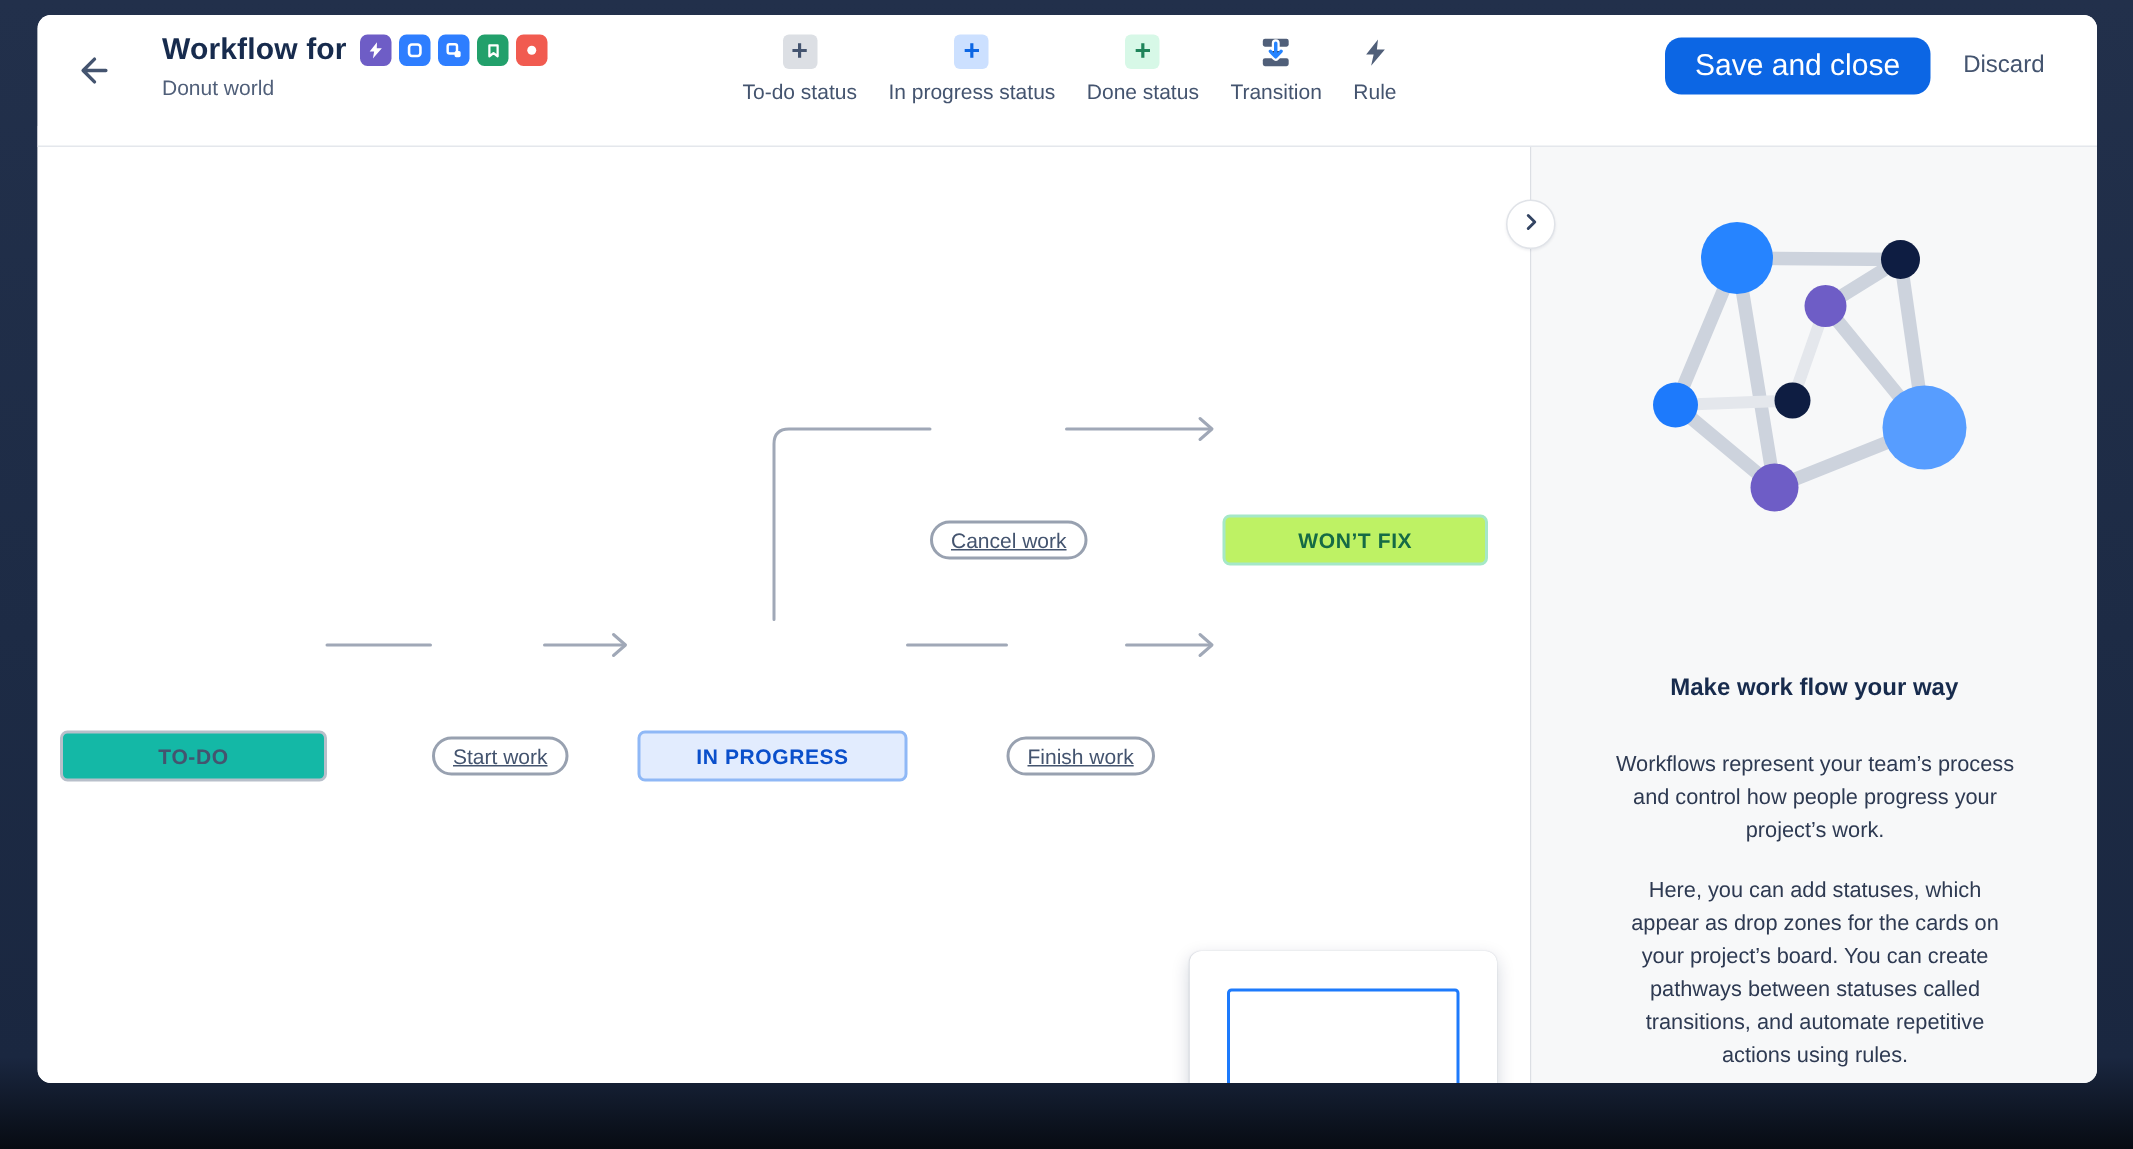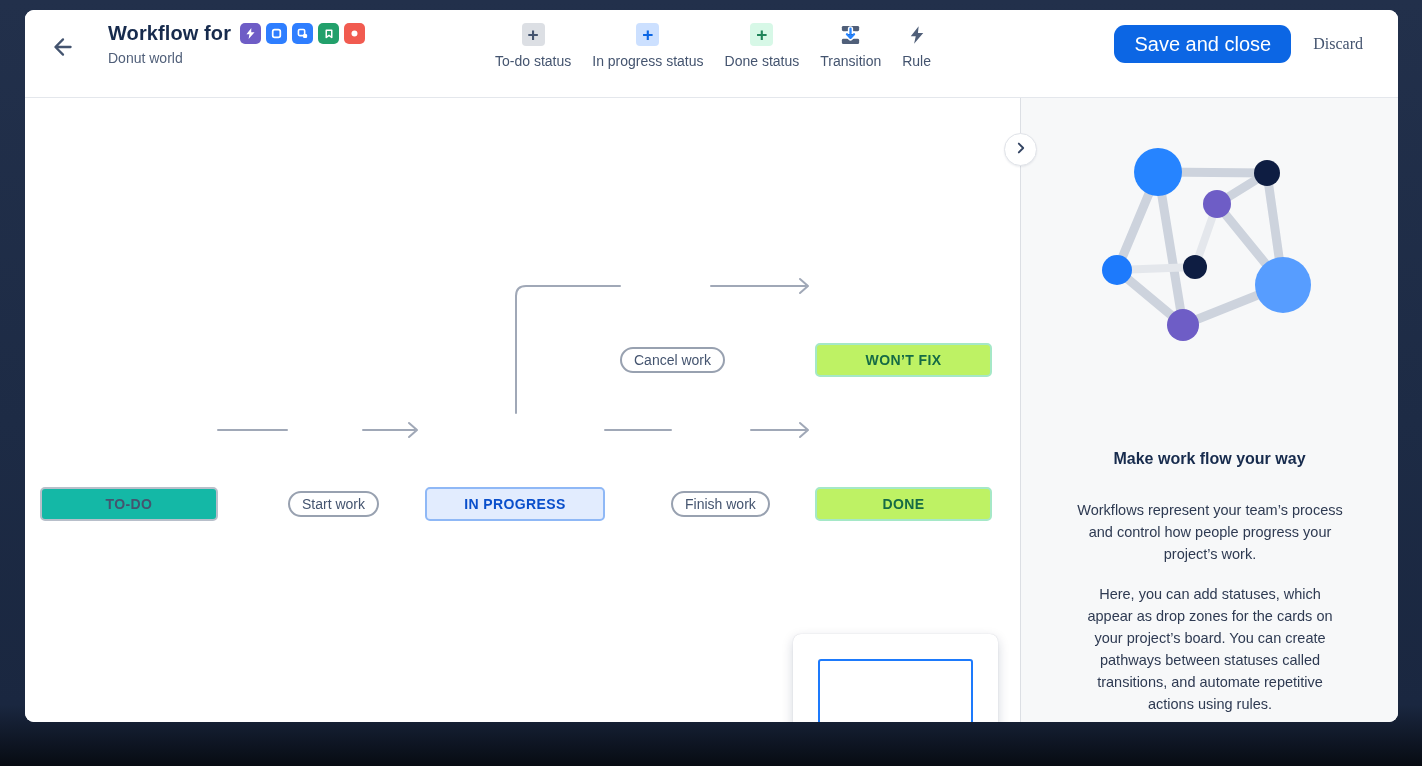--- a/index.html
+++ b/index.html
@@ -51,38 +51,38 @@
   .tool-label { font-size: 14px; color: #44546F; white-space: nowrap; }
   .header-actions { position: absolute; right: 13px; top: 15px; display: flex; align-items: center; }
   .save-btn {
     height: 38px; padding: 0 20px; background: #0C66E4; color: #FFFFFF;
     border: none; border-radius: 11px; font-size: 20px; font-weight: 500;
     font-family: "Liberation Sans", sans-serif; cursor: pointer;
   }
   .discard-btn {
     height: 38px; padding: 0 22px; background: transparent; color: #44546F;
     border: none; border-radius: 3px; font-size: 16px; font-weight: 500;
-    font-family: Liberation Serif, serif; cursor: pointer;
+    font-family: Liberation Sans, sans-serif; cursor: pointer;
   }
   
   .canvas { position: absolute; left: 0; top: 74px; width: 995px; height: 638px; background: #FFFFFF; }
   .connectors { position: absolute; left: 0; top: 0; }
   .status-box {
     position: absolute; height: 34px; border-radius: 5px;
     display: flex; align-items: center; justify-content: center;
     font-size: 14px; font-weight: 700; letter-spacing: 0.4px; cursor: pointer;
   }
   .status-todo { background: #14b8a6; border: 2px solid #B8BFCA; color: #44546F; }
   .status-inprogress { background: #E2ECFE; border: 2px solid #8FB8F6; color: #0A4FCB; }
   .status-done { background: #bef264; border: 2px solid #A5E8C7; color: #156B45; }
   .transition-pill {
     position: absolute; height: 26px; padding: 0 12px; background: #FFFFFF;
     border: 2px solid #98A1B0; border-radius: 14px;
     display: flex; align-items: center; justify-content: center;
-    font-size: 14px; color: #44546F; white-space: nowrap; cursor: pointer;
+    font-size: 14px; color: #44546F; white-space: nowrap; cursor: pointer; text-decoration: underline;
   }
   
   .minimap {
     position: absolute; left: 768px; top: 550px; width: 205px; height: 168px;
     background: #FFFFFF; border-radius: 8px;
     box-shadow: 0 4px 12px rgba(9,30,66,0.18), 0 0 1px rgba(9,30,66,0.2);
     z-index: 6; overflow: hidden;
   }
   .minimap-viewport {
     position: absolute; left: 25px; top: 25px; width: 155px; height: 70px;
@@ -208,21 +208,20 @@
       <path d="M726 346 H781" stroke="#A0A8B7" stroke-width="2" fill="none" stroke-linecap="round"></path>
       <path d="M775 339 L783 346 L775 353" stroke="#A0A8B7" stroke-width="2" fill="none" stroke-linecap="round" stroke-linejoin="round"></path>
 
       <path d="M491 329 V212 Q491 202 501 202 H595" stroke="#A0A8B7" stroke-width="2" fill="none" stroke-linecap="round"></path>
       <path d="M686 202 H781" stroke="#A0A8B7" stroke-width="2" fill="none" stroke-linecap="round"></path>
       <path d="M775 195 L783 202 L775 209" stroke="#A0A8B7" stroke-width="2" fill="none" stroke-linecap="round" stroke-linejoin="round"></path>
     </svg>
 
     <div class="status-box status-todo" style="left:15px; top:403px; width:178px;">TO-DO</div>
     <div class="status-box status-inprogress" style="left:400px; top:403px; width:180px;">IN PROGRESS</div>
-    <div class="status-box status-done" style="left:790px; top:403px; width:177px;">DONE</div>
     <div class="status-box status-done" style="left:790px; top:259px; width:177px;">WON’T FIX</div>
 
     <div class="transition-pill" style="left:263px; top:407px;">Start work</div>
     <div class="transition-pill" style="left:646px; top:407px;">Finish work</div>
     <div class="transition-pill" style="left:595px; top:263px;">Cancel work</div>
 
     <div class="minimap">
       <div class="minimap-viewport"></div>
 
     </div>

